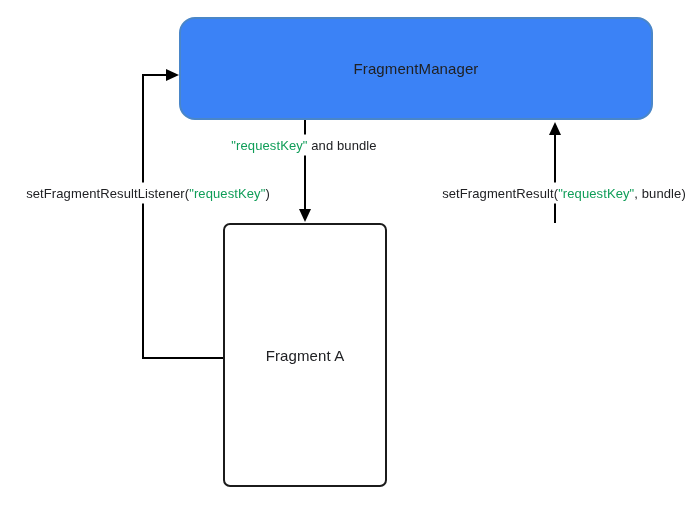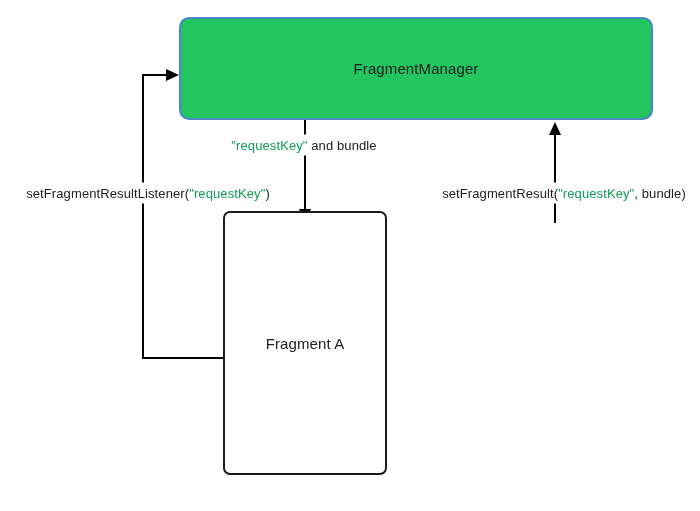--- a/index.html
+++ b/index.html
@@ -23,32 +23,32 @@
     justify-content: center;
     font-size: 15px;
     color: #202124;
     letter-spacing: 0.1px;
   }
   .node-manager {
     left: 179px;
     top: 17px;
     width: 474px;
     height: 103px;
-    background: #22c55e;
+    background: #3b82f6;
     border: 2px solid #4a86c8;
-    border-radius: 10px;
+    border-radius: 16px;
   }
   .node-fragment {
     width: 164px;
     height: 264px;
     background: #ffffff;
     border: 2px solid #1b1b1b;
     border-radius: 7px;
   }
-  .node-fragment-a { left: 223px; top: 211px; }
+  .node-fragment-a { left: 223px; top: 223px; }
   .node-fragment-b { left: 473px; top: 223px; }
 
   .arrows {
     position: absolute;
     left: 0;
     top: 0;
     width: 700px;
     height: 511px;
     pointer-events: none;
   }

